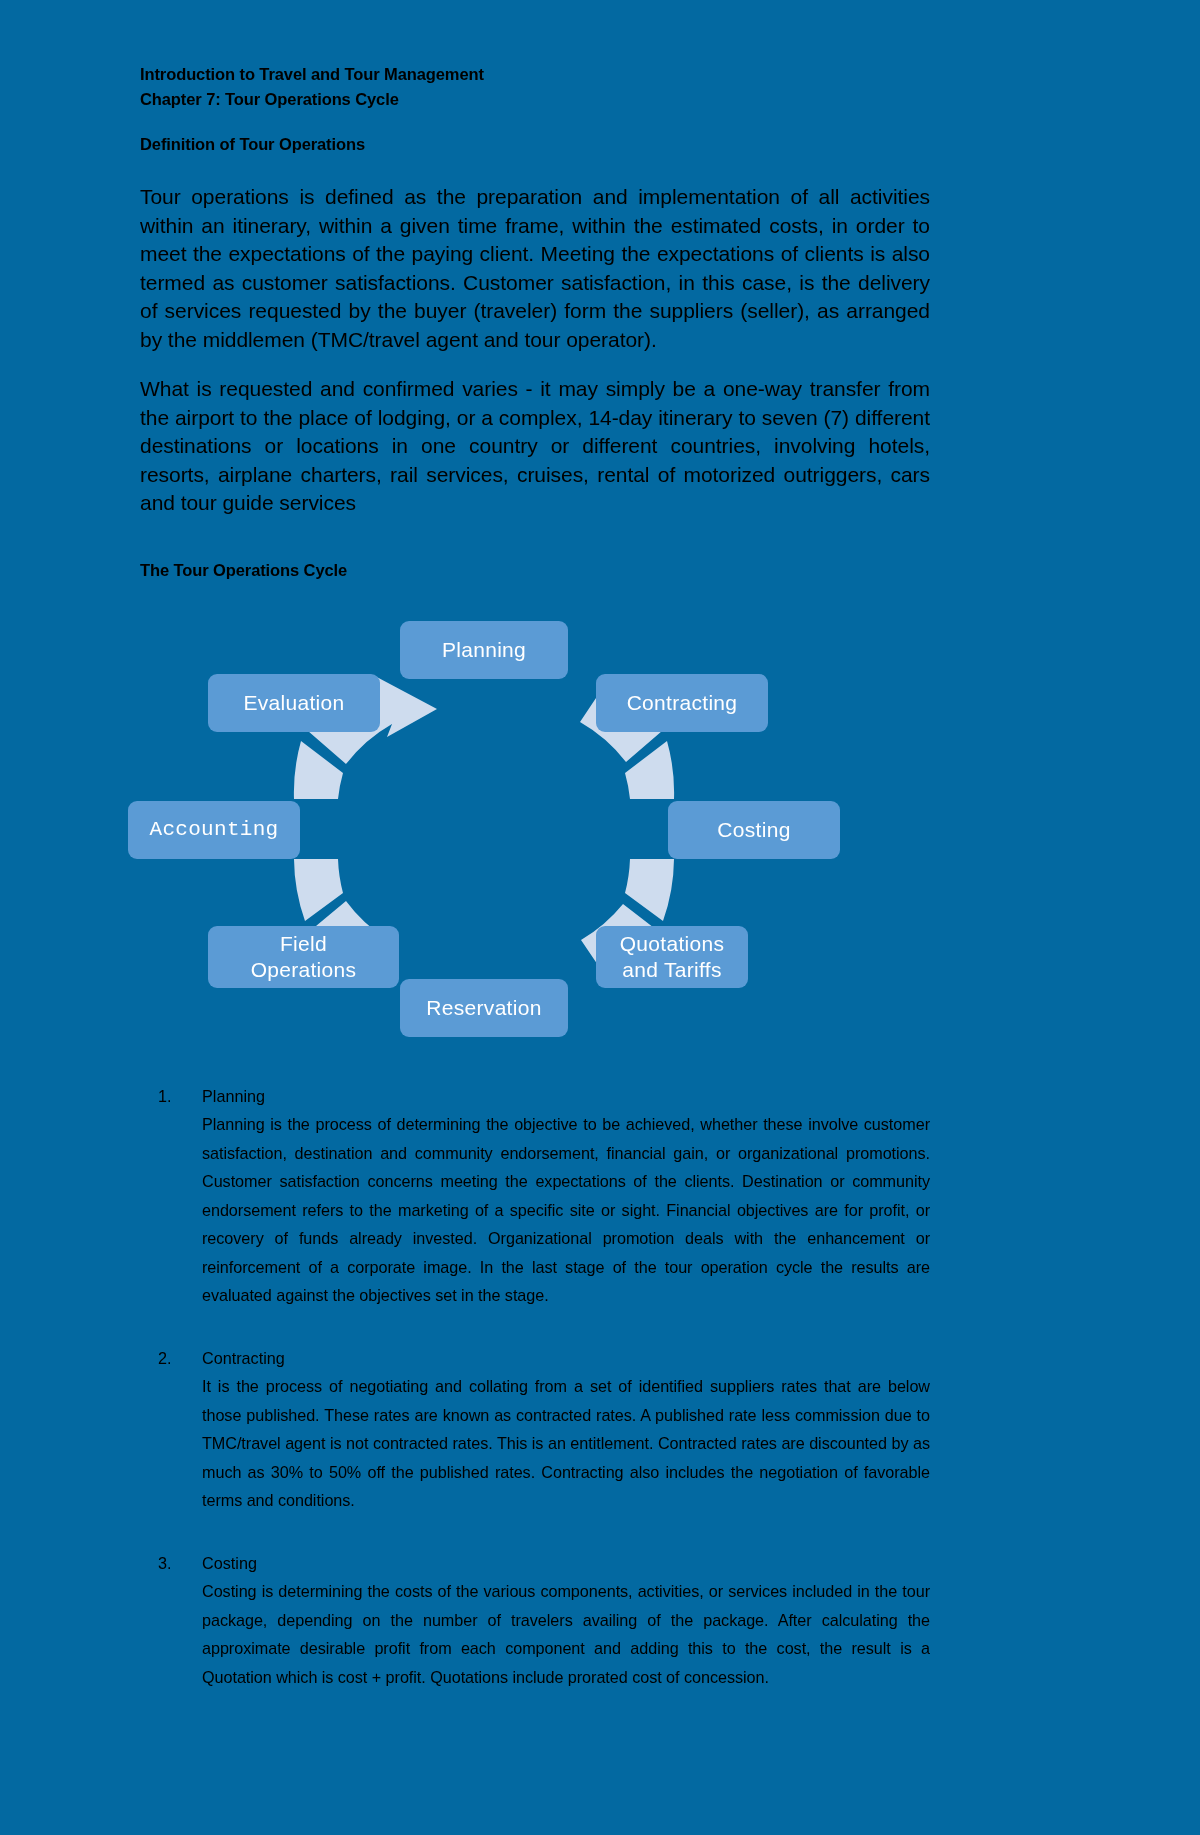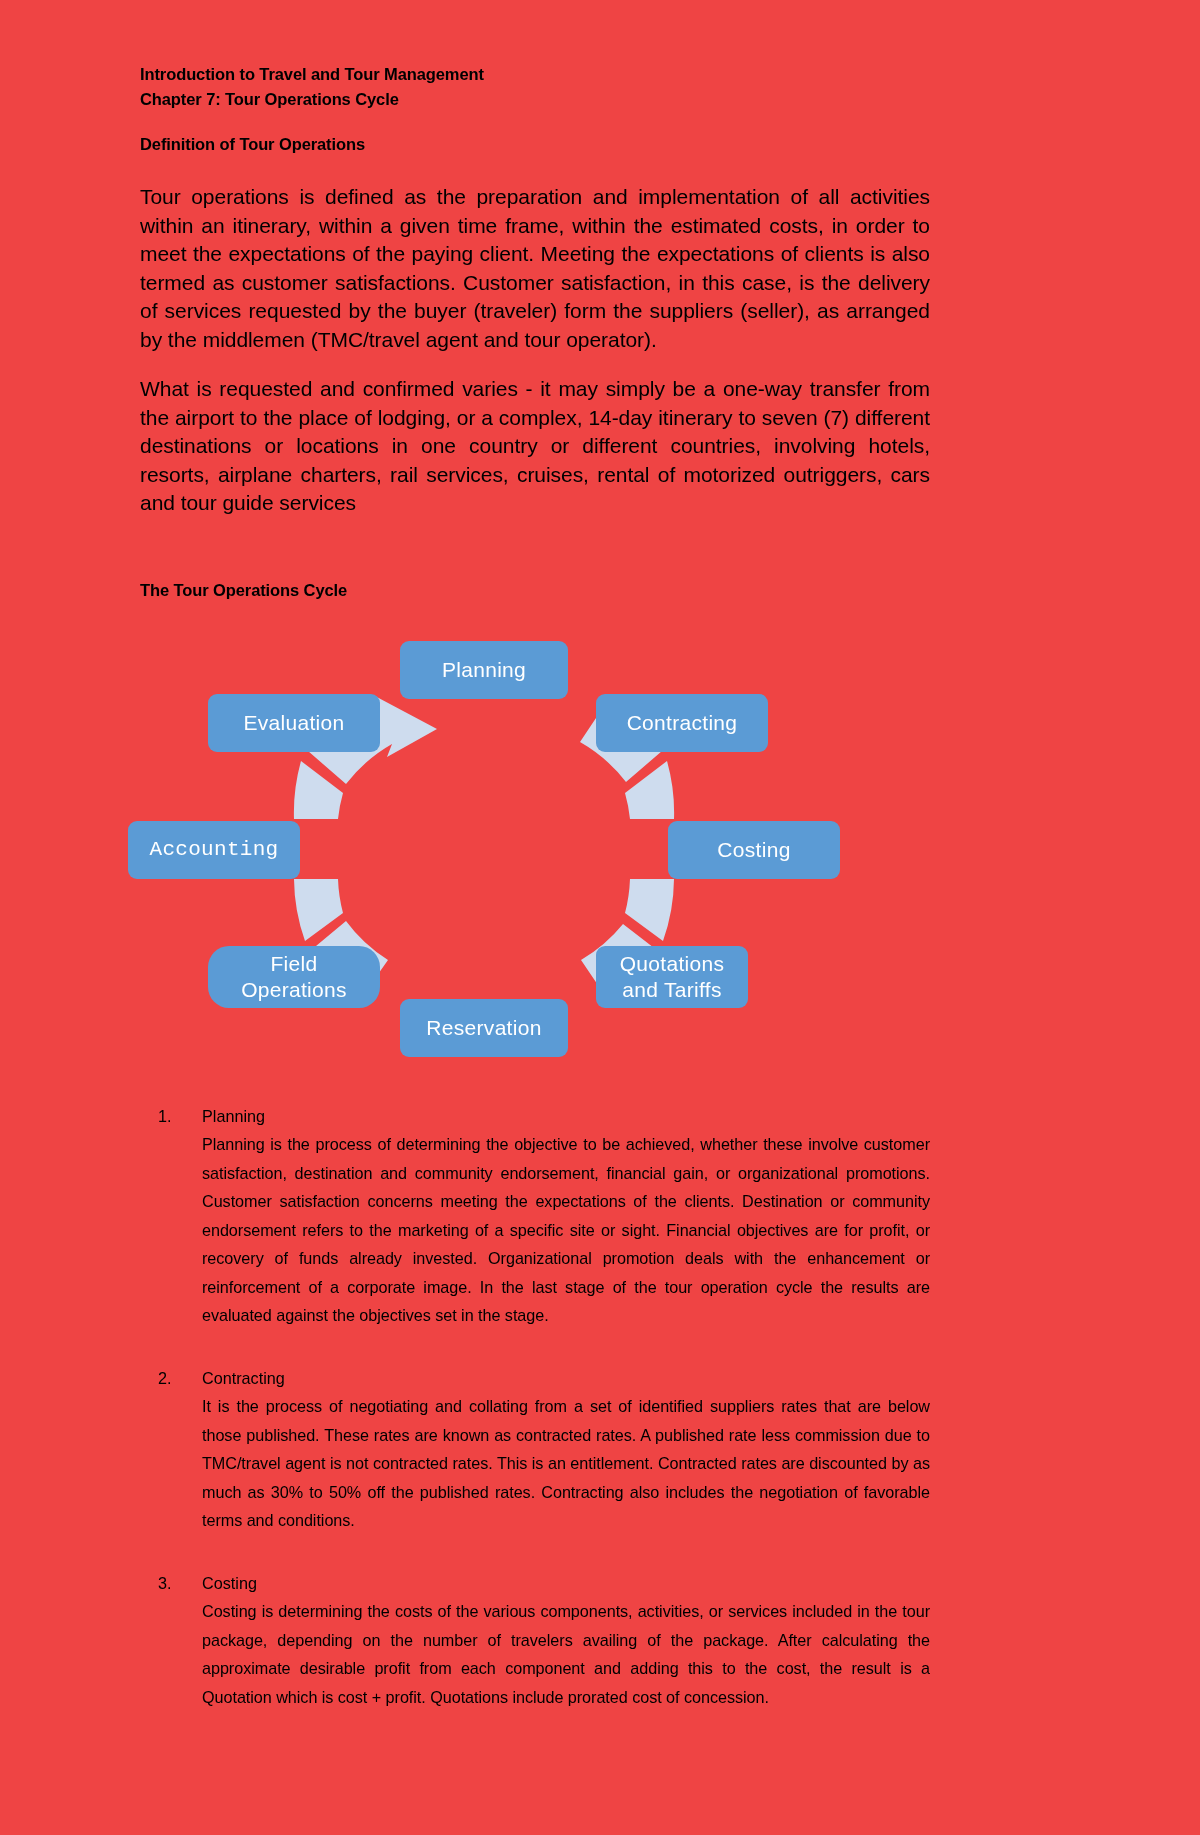--- a/index.html
+++ b/index.html
@@ -8,21 +8,21 @@
     background: #ffffff;
   }
   body {
     font-family: "Liberation Sans", sans-serif;
     color: #000000;
   }
   .page {
     position: relative;
     width: 1200px;
     height: 1835px;
-    background: #ef4444;
+    background: #0369a1;
     overflow: hidden;
     box-sizing: border-box;
   }
   .content {
     position: absolute;
     left: 140px;
     top: 62px;
     width: 790px;
   }
 
@@ -34,21 +34,21 @@
     letter-spacing: -0.1px;
   }
   .section-heading {
     font-size: 16.5px;
     font-weight: bold;
     line-height: 25px;
     letter-spacing: -0.1px;
     margin-top: 20px;
   }
   .section-heading.cycle {
-    margin-top: 60px;
+    margin-top: 40px;
   }
 
   
   .para {
     font-size: 21px;
     line-height: 28.5px;
     text-align: justify;
     text-justify: inter-word;
     margin-top: 26px;
     letter-spacing: -0.05px;
@@ -82,21 +82,21 @@
     line-height: 26px;
     letter-spacing: 0.3px;
     box-sizing: border-box;
     padding: 4px 10px;
   }
   .node.n-planning     { left: 260px; top: 20px;  width: 168px; height: 58px; }
   .node.n-contracting  { left: 456px; top: 73px;  width: 172px; height: 58px; }
   .node.n-costing      { left: 528px; top: 200px; width: 172px; height: 58px; }
   .node.n-quotations   { left: 456px; top: 325px; width: 152px; height: 62px; }
   .node.n-reservation  { left: 260px; top: 378px; width: 168px; height: 58px; }
-  .node.n-field        { left: 68px;  top: 325px; width: 172px; height: 62px; border-radius: 21px; }
+  .node.n-field        { left: 68px;  top: 325px; width: 191px; height: 62px; }
   .node.n-accounting   { left: -12px; top: 200px; width: 172px; height: 58px; font-family: Liberation Mono, monospace; }
   .node.n-evaluation   { left: 68px;  top: 73px;  width: 172px; height: 58px; }
 
   
   ol.steps {
     margin: 26px 0 0 0;
     padding: 0;
     list-style: none;
   }
   ol.steps > li {

